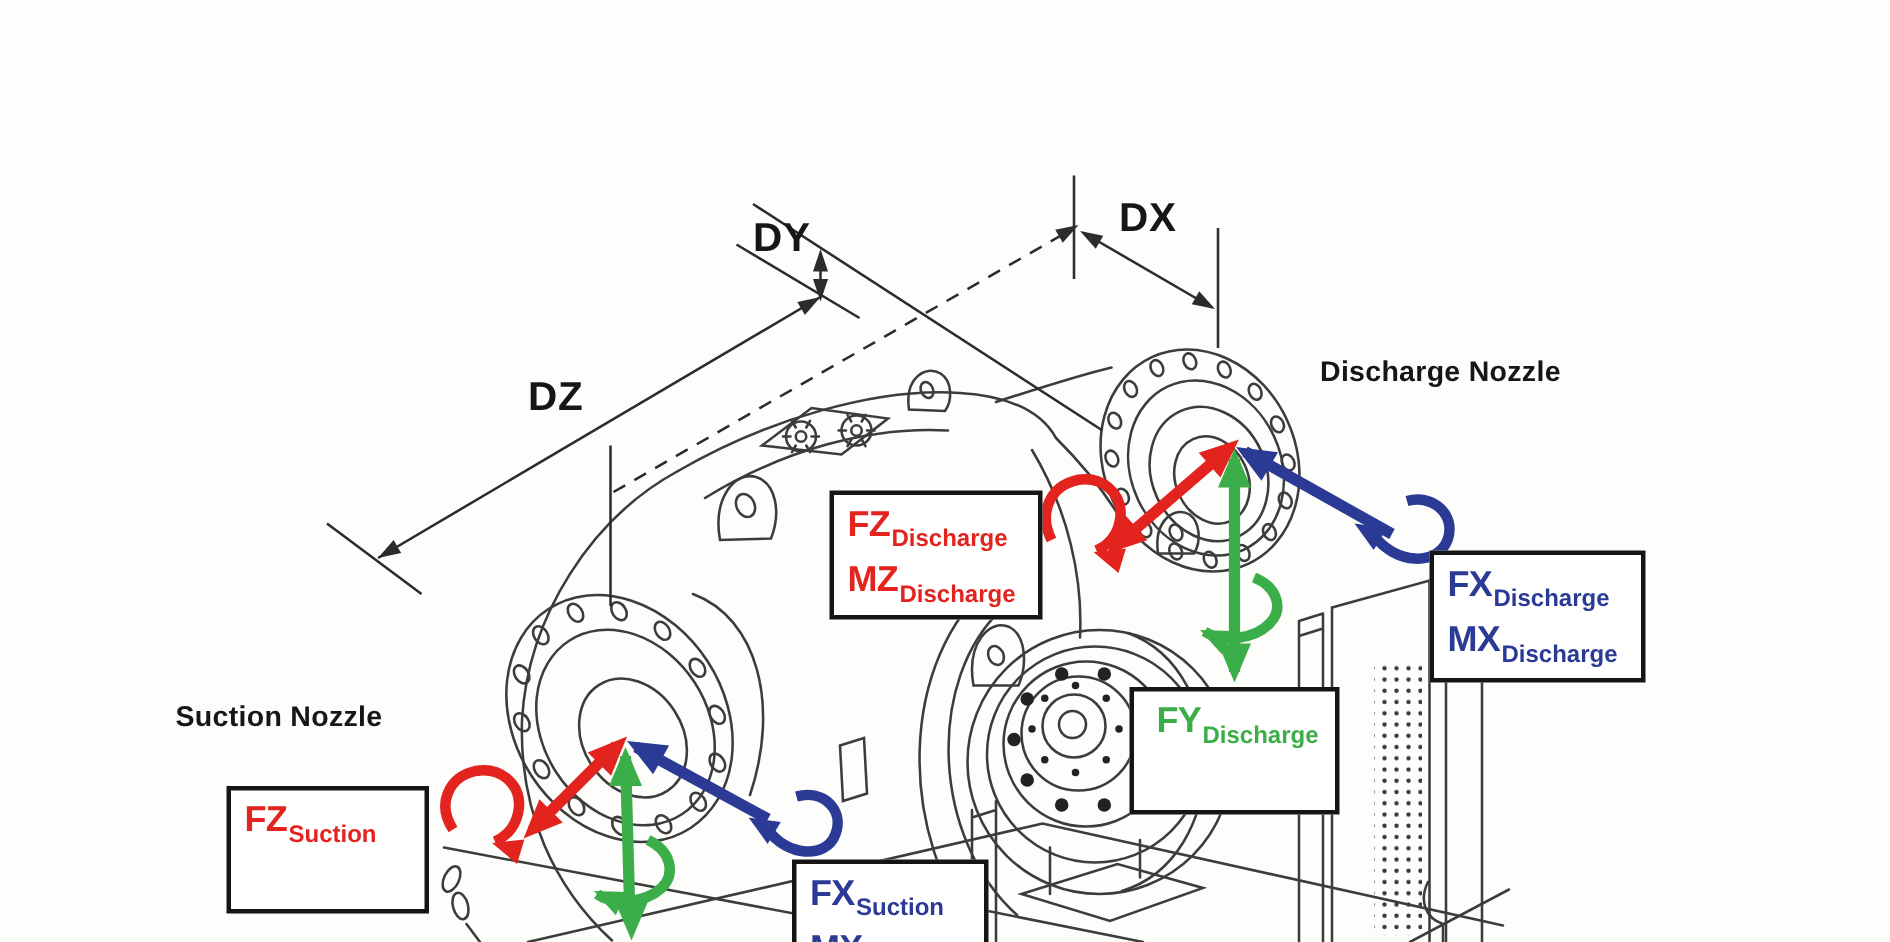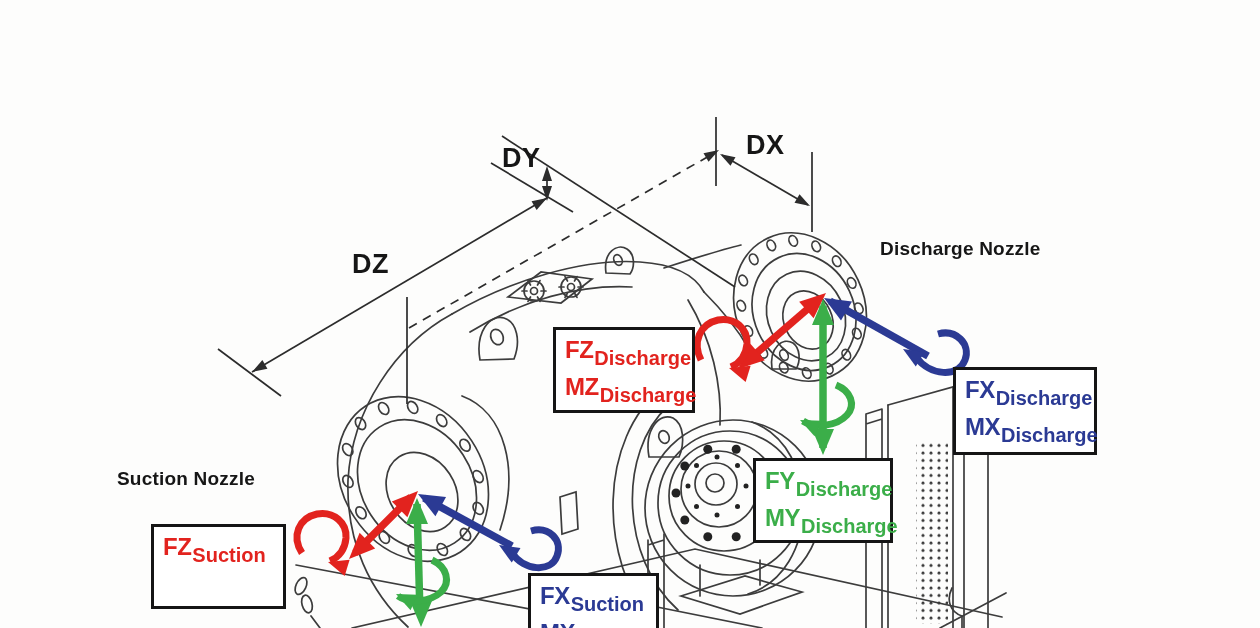--- a/index.html
+++ b/index.html
@@ -6,21 +6,21 @@
   .page{position:relative;width:1260px;height:628px;background:#fdfdfc;overflow:hidden;
         font-family:"Liberation Sans",sans-serif;}
   .page svg{position:absolute;left:0;top:0;}
   .label{position:absolute;font-weight:bold;color:#161616;white-space:nowrap;}
   .dim{font-size:27px;letter-spacing:0.5px;}
   .heading{font-size:19px;letter-spacing:0.2px;}
   .fbox{position:absolute;border:3px solid #151515;background:#ffffff;
         box-sizing:border-box;padding:1px 6px 2px 9px;}
   .fbox .row{white-space:nowrap;line-height:37px;height:37px;}
   .fbox .main{font-size:24px;font-weight:bold;letter-spacing:-0.5px;}
-  .fbox .sub{font-size:20px;font-weight:bold;position:relative;top:7px;left:1px;}
+  .fbox .sub{font-size:16px;font-weight:bold;position:relative;top:7px;left:1px;}
   .red{color:#E2231E}.green{color:#3BAE49}.blue{color:#2B3A94}
   
   .ln{stroke:#3c3c3c;stroke-width:1.7;fill:none;stroke-linecap:round;}
   .dm{stroke:#2c2c2c;stroke-width:1.7;fill:none;}
   .dmf{fill:#2c2c2c;stroke:none;}
   .skR{stroke:#E2231E;fill:none;}
   .skG{stroke:#3BAE49;fill:none;}
   .skB{stroke:#2B3A94;fill:none;}
   .flR{fill:#E2231E;stroke:none;}
   .flG{fill:#3BAE49;stroke:none;}
@@ -258,23 +258,22 @@
   <div class="fbox red" style="left:553px;top:327px;width:142px;height:86px;">
     <div class="row"><span class="main">FZ</span><span class="sub">Discharge</span></div>
     <div class="row"><span class="main">MZ</span><span class="sub">Discharge</span></div>
   </div>
 
   <div class="fbox blue" style="left:953px;top:367px;width:144px;height:88px;">
     <div class="row"><span class="main">FX</span><span class="sub">Discharge</span></div>
     <div class="row"><span class="main">MX</span><span class="sub">Discharge</span></div>
   </div>
 
-  <div class="fbox green" style="left:753px;top:458px;width:140px;height:85px;">
+  <div class="fbox green" style="left:753px;top:458px;width:140px;height:85px;text-align:center;">
     <div class="row"><span class="main">FY</span><span class="sub">Discharge</span></div>
-    <div class="row"><span class="main">MY</span><span class="sub">Discharge</span></div>
   </div>
 
   <div class="fbox red" style="left:151px;top:524px;width:135px;height:85px;">
     <div class="row"><span class="main">FZ</span><span class="sub">Suction</span></div>
   </div>
 
   <div class="fbox blue" style="left:528px;top:573px;width:131px;height:82px;">
     <div class="row"><span class="main">FX</span><span class="sub">Suction</span></div>
     <div class="row"><span class="main">MX</span></div>
   </div>

